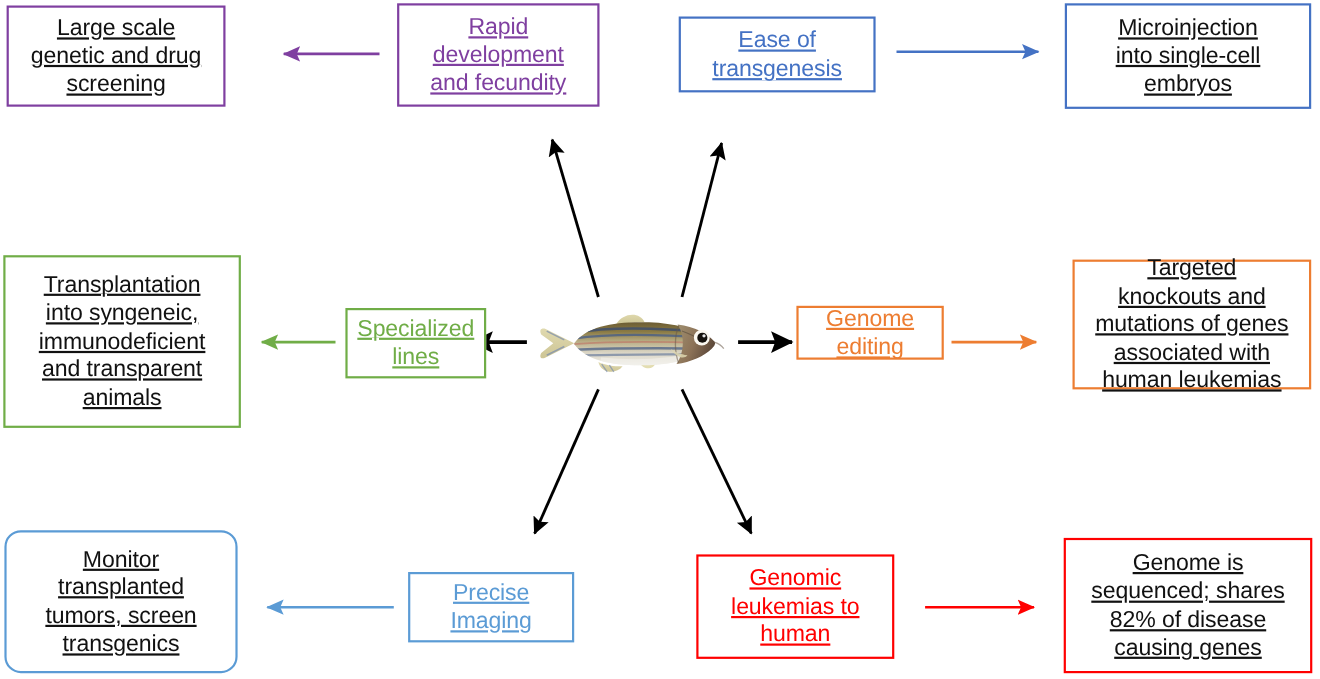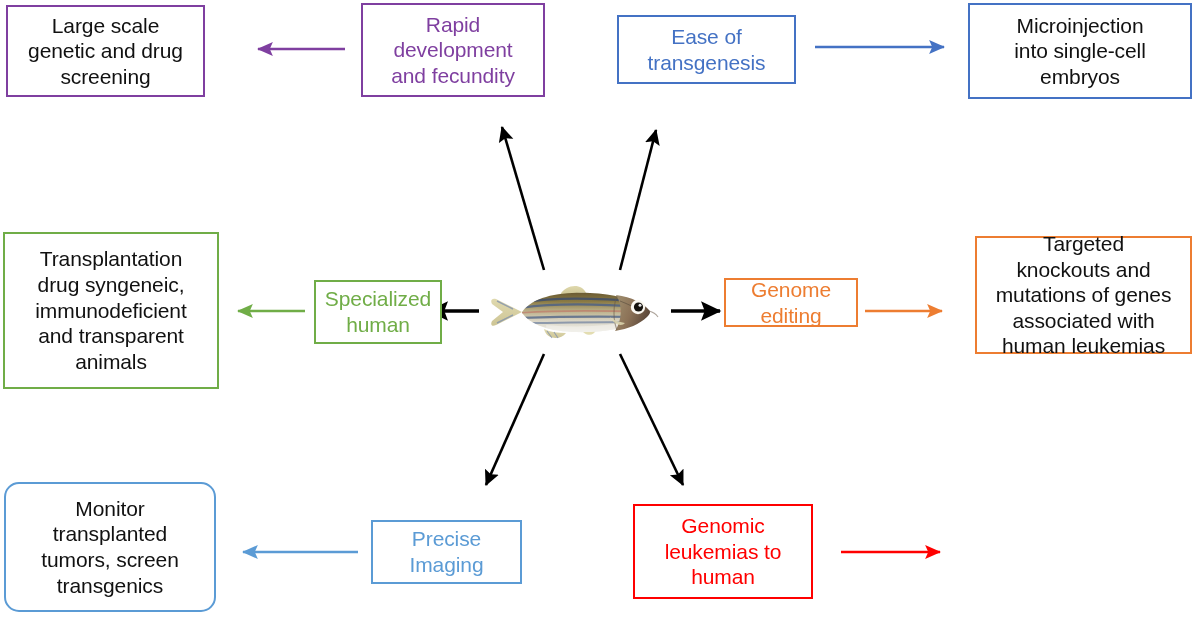--- a/index.html
+++ b/index.html
@@ -22,20 +22,21 @@
     position: absolute;
     box-sizing: border-box;
     background: #ffffff;
     border-style: solid;
     display: flex;
     align-items: center;
     justify-content: center;
     text-align: center;
     line-height: 1.22;
     letter-spacing: -0.1px;
+    text-decoration: underline;
   }
   .node .label {
     display: block;
     width: 100%;
     white-space: pre-line;
   }
 
   
   .outcome {
     color: #111111;
@@ -117,56 +118,62 @@
   </div>
 
   <div class="node outcome" style="left:968px; top:3px; width:224px; height:96px; border-color:#4472C4;">
     <span class="label">Microinjection
 into single-cell
 embryos</span>
   </div>
 
   <div class="node outcome" style="left:3px; top:232px; width:216px; height:157px; border-color:#70AD47;">
     <span class="label">Transplantation
-drug syngeneic,
+into syngeneic,
 immunodeficient
 and transparent
 animals</span>
   </div>
 
   <div class="node outcome" style="left:975px; top:236px; width:217px; height:118px; border-color:#ED7D31;">
     <span class="label">Targeted
 knockouts and
 mutations of genes
 associated with
 human leukemias</span>
   </div>
 
   <div class="node outcome" style="left:4px; top:482px; width:212px; height:130px; border-color:#5B9BD5;border-radius:15px;">
     <span class="label">Monitor
 transplanted
 tumors, screen
 transgenics</span>
   </div>
 
+  <div class="node outcome" style="left:967px; top:489px; width:226px; height:123px; border-color:#FF0000;">
+    <span class="label">Genome is
+sequenced; shares
+82% of disease
+causing genes</span>
+  </div>
 
   <div class="node feature" style="left:361px; top:3px; width:184px; height:94px; border-color:#7F3FA0; color:#7F3FA0;">
     <span class="label">Rapid
 development
 and fecundity</span>
   </div>
 
   <div class="node feature" style="left:617px; top:15px; width:179px; height:69px; border-color:#4472C4; color:#4472C4;">
     <span class="label">Ease of
 transgenesis</span>
   </div>
 
   <div class="node feature" style="left:314px; top:280px; width:128px; height:64px; border-color:#70AD47; color:#70AD47;">
     <span class="label">Specialized
-human</span>
+lines</span>
   </div>
 
   <div class="node feature" style="left:724px; top:278px; width:134px; height:49px; border-color:#ED7D31; color:#ED7D31;">
     <span class="label">Genome
 editing</span>
   </div>
 
   <div class="node feature" style="left:371px; top:520px; width:151px; height:64px; border-color:#5B9BD5; color:#5B9BD5;">
     <span class="label">Precise
 Imaging</span>

